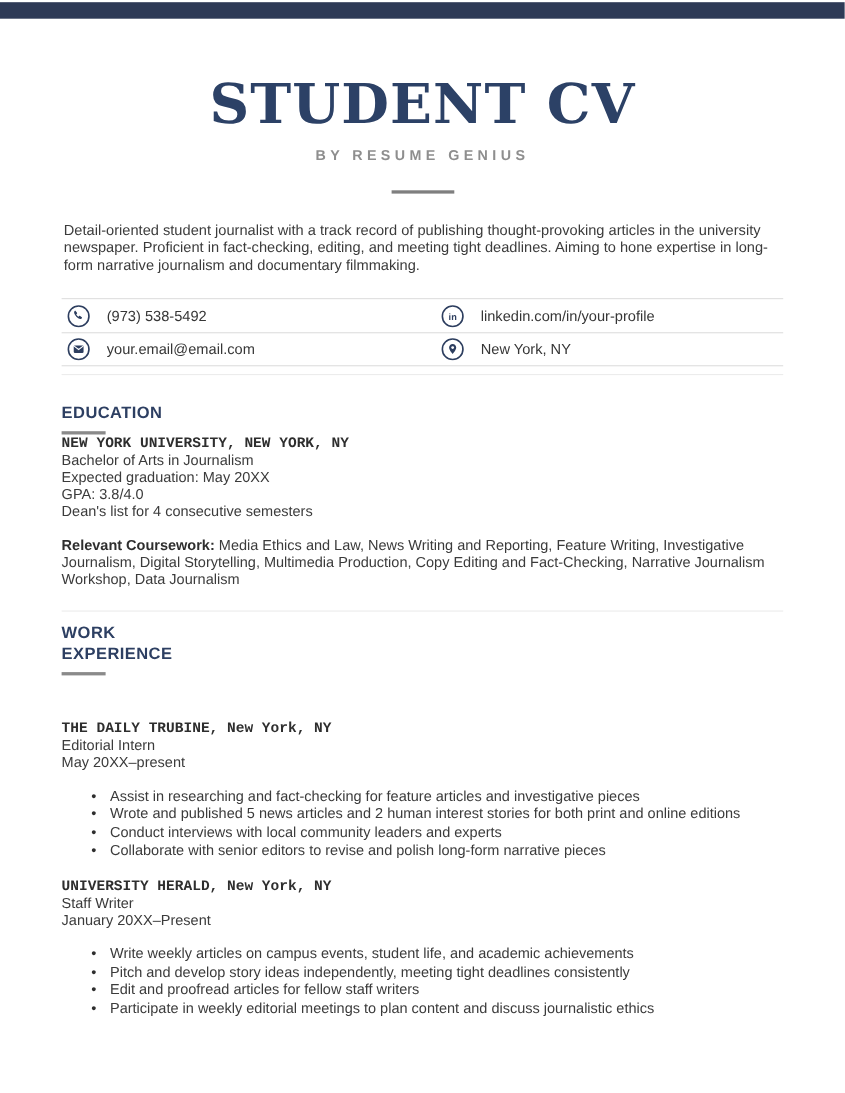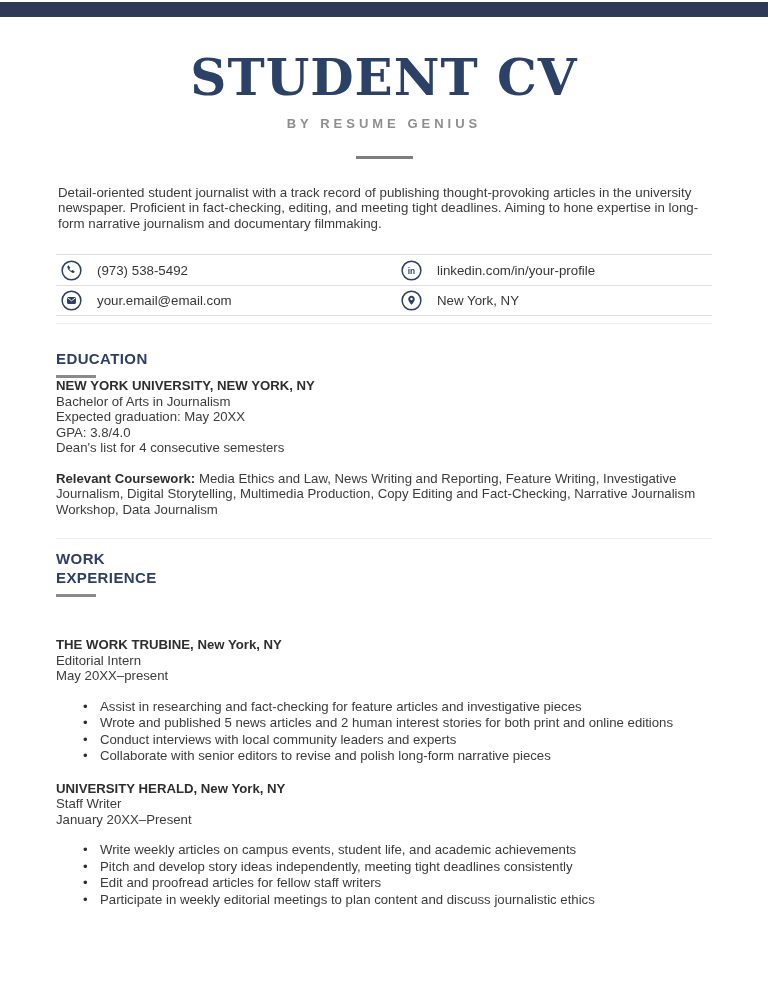--- a/index.html
+++ b/index.html
@@ -9,21 +9,21 @@
     font-family: "Liberation Sans", sans-serif;
     color: var(--body-text, #3b3b3b);
     overflow: hidden;
   }
   .page { width: 768px; height: 994px; background: #fff; position: relative; }
 
   .top-bar { margin-top: 2px; height: 15px; width: 100%; background: var(--bar-navy, #2e3a56); }
 
   header { text-align: center; }
   .title {
-    margin-top: 33px;
+    margin-top: 50px;
     font-family: "DejaVu Serif", "Liberation Serif", serif;
     font-weight: bold;
     font-size: 50px;
     letter-spacing: 1px;
     color: var(--title-navy, #2c4166);
     line-height: 1.1;
   }
   .subtitle {
     margin-top: 11px;
     font-size: 13px;
@@ -71,21 +71,21 @@
     font-size: 15px;
     font-weight: bold;
     letter-spacing: 0.4px;
     color: var(--heading-navy, #2d3f62);
     line-height: 19px;
   }
   .section-heading span { display: block; }
   .heading-rule { width: 40px; height: 3px; background: var(--heading-rule-gray, #8a8a8a); margin-top: 7px; }
 
   .section-right { flex: 1; font-size: 13.2px; line-height: 15.5px; color: var(--body-text, #3b3b3b); }
-  .org { font-weight: bold; color: #2e2e2e; }
+  .org { font-weight: bold; color: #2e2e2e; font-family: Liberation Mono, monospace; }
   .coursework { margin-top: 15px; }
   .coursework strong { color: #2e2e2e; }
 
   .job + .job { margin-top: 17px; }
   .job ul { list-style: none; margin: 15px 0 0 25px; }
   .job li { position: relative; padding-left: 19px; margin-bottom: 1px; }
   .job li::before { content: "\2022"; position: absolute; left: 2px; top: 0; color: #2e2e2e; }
 </style>
 </head>
 <body>
@@ -166,21 +166,21 @@
     <div class="section-left">
       <h2 class="section-heading">
           <span>WORK</span>
           <span>EXPERIENCE</span>
         </h2>
       <div class="heading-rule"></div>
     </div>
     <div class="section-right">
 
       <div class="job">
-        <p class="org">THE WORK TRUBINE, New York, NY</p>
+        <p class="org">THE DAILY TRUBINE, New York, NY</p>
         <p>Editorial Intern</p>
         <p>May 20XX–present</p>
         <ul>
           <li>Assist in researching and fact-checking for feature articles and investigative pieces</li>
           <li>Wrote and published 5 news articles and 2 human interest stories for both print and online editions</li>
           <li>Conduct interviews with local community leaders and experts</li>
           <li>Collaborate with senior editors to revise and polish long-form narrative pieces</li>
         </ul>
       </div>
 

